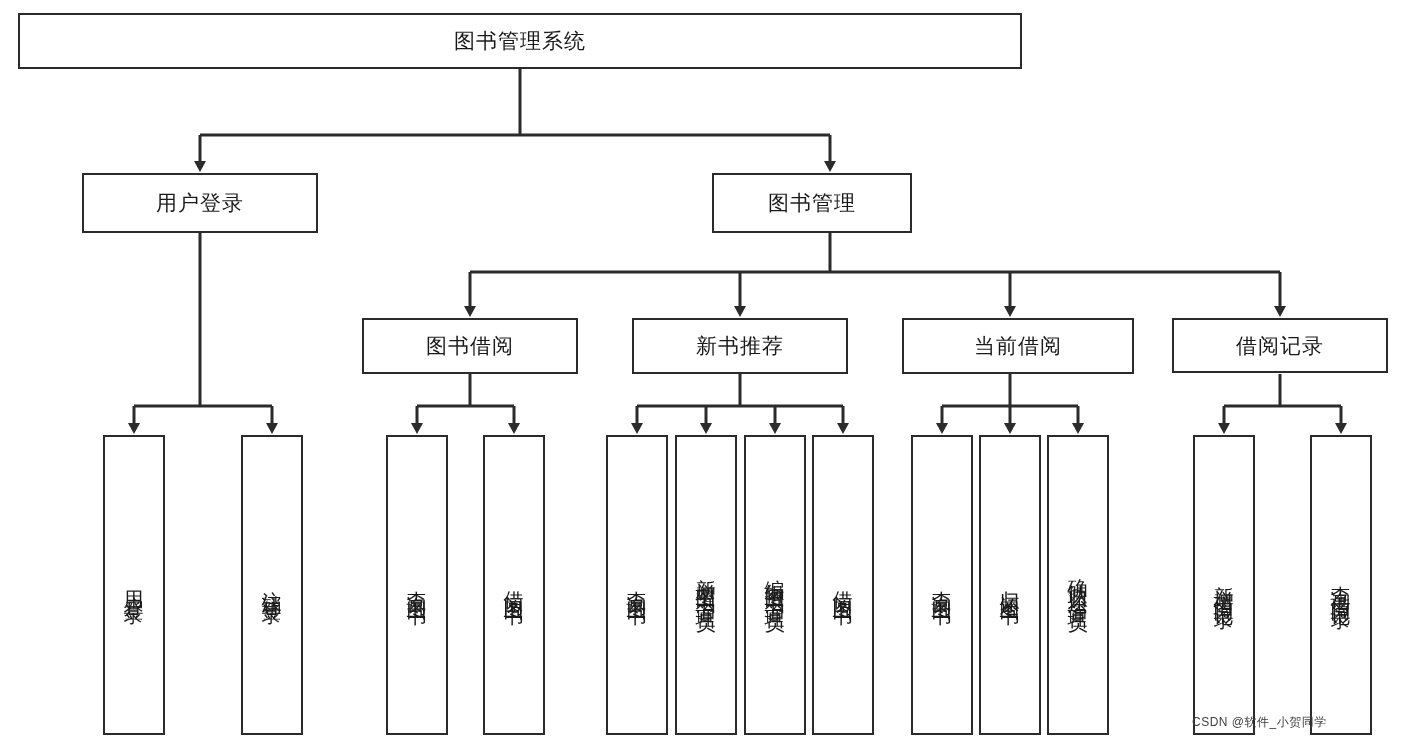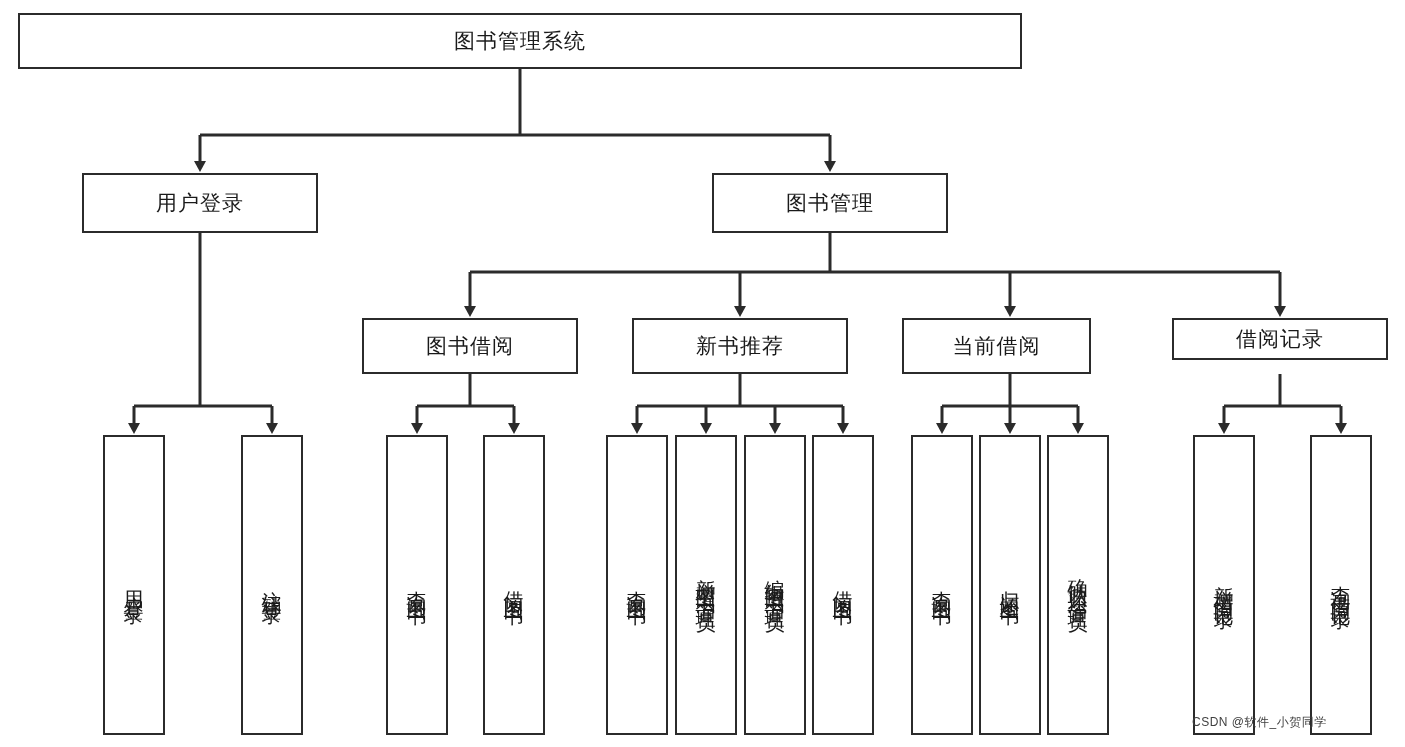--- a/index.html
+++ b/index.html
@@ -119,34 +119,34 @@
     </g>
   </svg>
 
   <div class="node h-node" style="left:18px; top:13px; width:1004px; height:56px;">
     <span class="h-label">图书管理系统</span>
   </div>
 
   <div class="node h-node" style="left:82px; top:173px; width:236px; height:60px;">
     <span class="h-label">用户登录</span>
   </div>
-  <div class="node h-node" style="left:712px; top:173px; width:236px; height:60px;">
+  <div class="node h-node" style="left:712px; top:173px; width:200px; height:60px;">
     <span class="h-label">图书管理</span>
   </div>
 
   <div class="node h-node" style="left:362px; top:318px; width:216px; height:56px;">
     <span class="h-label">图书借阅</span>
   </div>
   <div class="node h-node" style="left:632px; top:318px; width:216px; height:56px;">
     <span class="h-label">新书推荐</span>
   </div>
-  <div class="node h-node" style="left:902px; top:318px; width:189px; height:56px;">
+  <div class="node h-node" style="left:902px; top:318px; width:232px; height:56px;">
     <span class="h-label">当前借阅</span>
   </div>
-  <div class="node h-node" style="left:1172px; top:318px; width:216px; height:42px;">
+  <div class="node h-node" style="left:1172px; top:318px; width:216px; height:55px;">
     <span class="h-label">借阅记录</span>
   </div>
 
   <div class="node v-node" style="left:103px; top:435px; width:62px; height:300px;">
     <span class="v-label">用户登录</span>
   </div>
   <div class="node v-node" style="left:241px; top:435px; width:62px; height:300px;">
     <span class="v-label">注销登录</span>
   </div>
 

